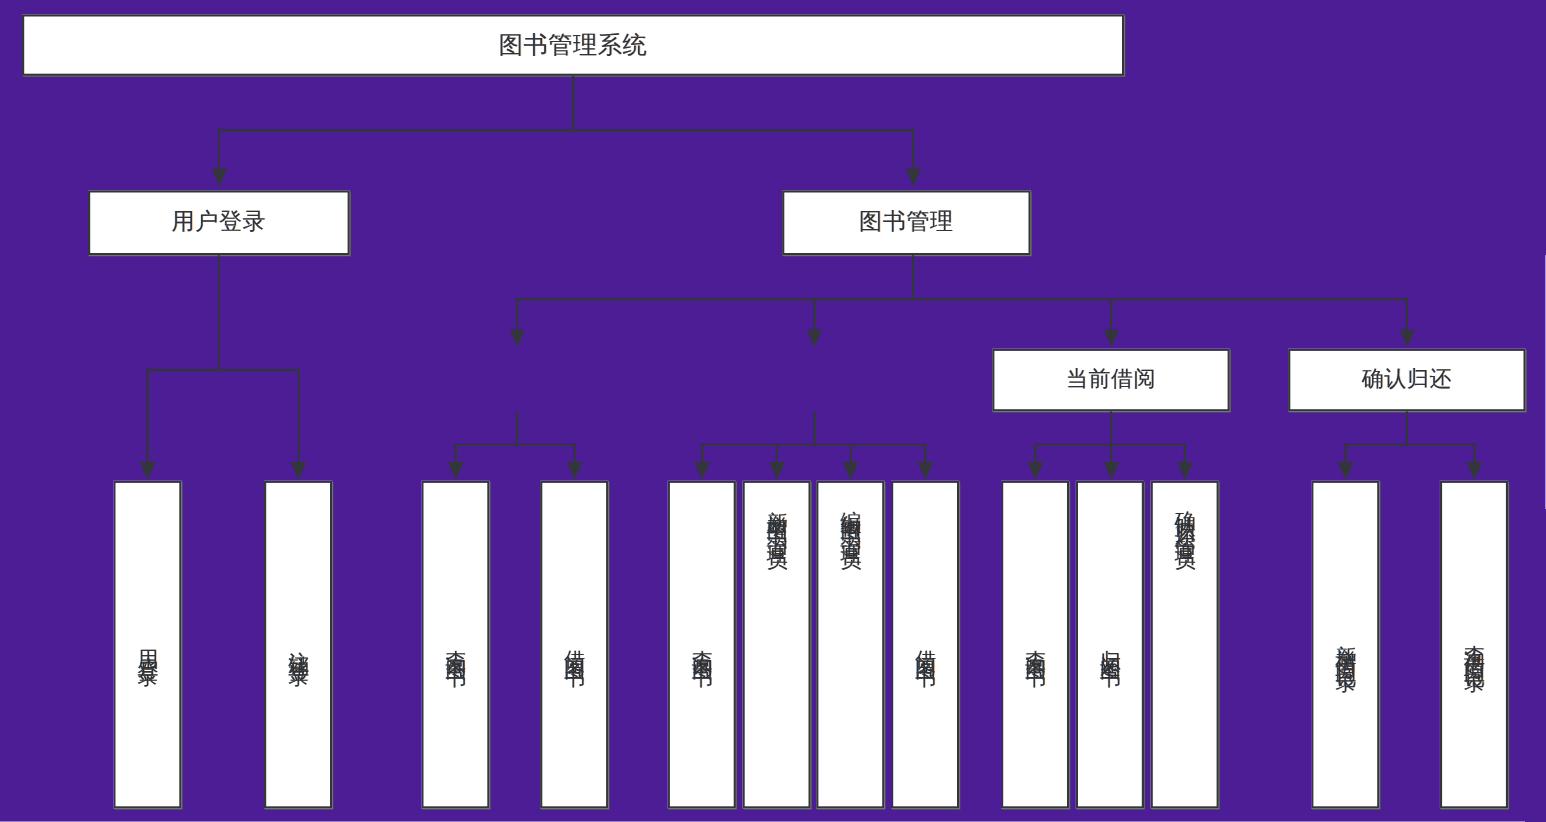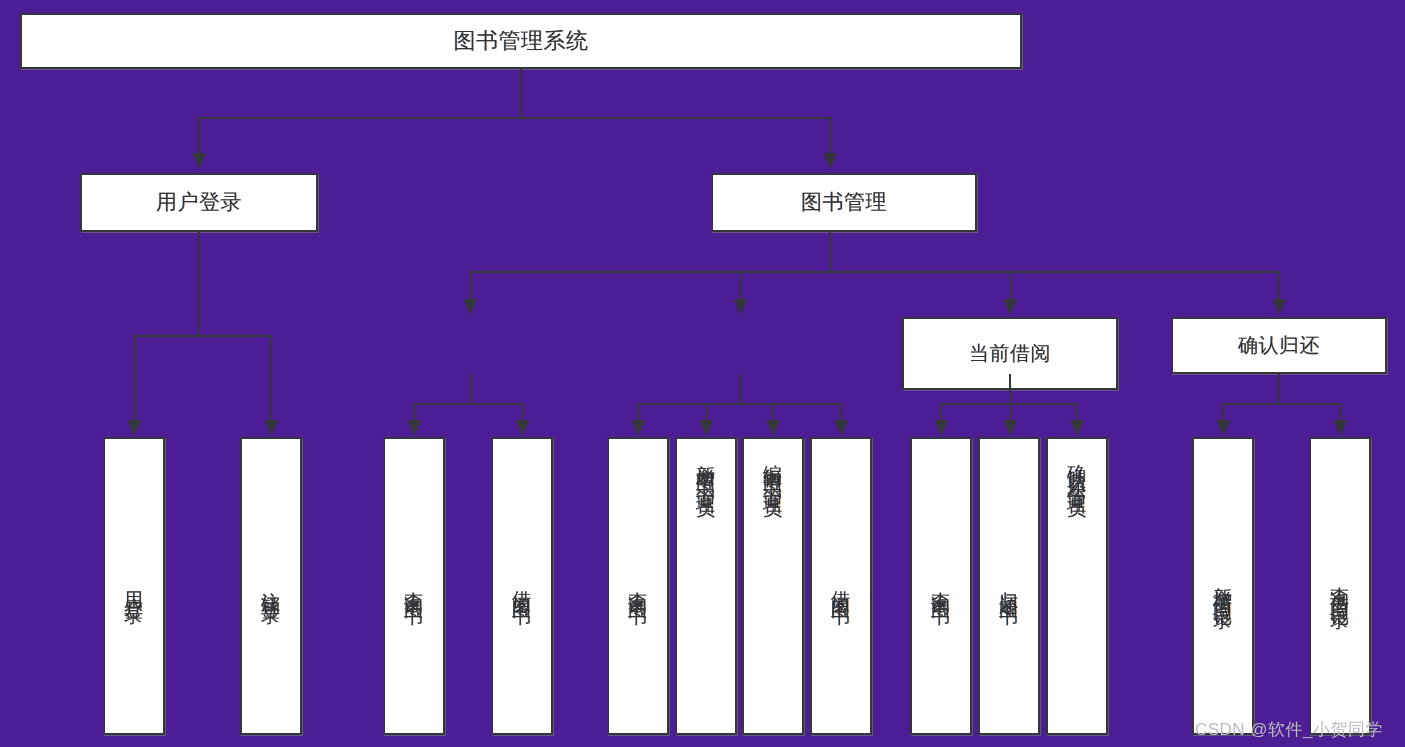--- a/index.html
+++ b/index.html
@@ -100,21 +100,21 @@
   <div class="vline" style="left:520px; top:69px; width:2px; height:48px;"></div>
   <div class="hline" style="left:198px; top:117px; width:633px; height:2px;"></div>
   <div class="vline" style="left:198px; top:117px; width:2px; height:36px;"></div>
   <div class="arrow" style="left:192px; top:153px;"></div>
   <div class="vline" style="left:829px; top:117px; width:2px; height:36px;"></div>
   <div class="arrow" style="left:823px; top:153px;"></div>
 
   <div class="node lvl1" style="left:80px; top:173px; width:238px; height:59px;">
     <span class="label">用户登录</span>
   </div>
-  <div class="node lvl1" style="left:711px; top:173px; width:266px; height:59px;">
+  <div class="node lvl1" style="left:711px; top:173px; width:226px; height:59px;">
     <span class="label">图书管理</span>
   </div>
 
   <div class="vline" style="left:198px; top:232px; width:2px; height:104px;"></div>
   <div class="hline" style="left:133px; top:335px; width:138px; height:2px;"></div>
   <div class="vline" style="left:133px; top:335px; width:2px; height:85px;"></div>
   <div class="arrow" style="left:127px; top:420px;"></div>
   <div class="vline" style="left:270px; top:335px; width:2px; height:85px;"></div>
   <div class="arrow" style="left:264px; top:420px;"></div>
 
@@ -122,21 +122,21 @@
   <div class="hline" style="left:469px; top:271px; width:811px; height:2px;"></div>
   <div class="vline" style="left:469px; top:271px; width:2px; height:28px;"></div>
   <div class="arrow" style="left:463px; top:299px;"></div>
   <div class="vline" style="left:739px; top:271px; width:2px; height:28px;"></div>
   <div class="arrow" style="left:733px; top:299px;"></div>
   <div class="vline" style="left:1009px; top:271px; width:2px; height:28px;"></div>
   <div class="arrow" style="left:1003px; top:299px;"></div>
   <div class="vline" style="left:1278px; top:271px; width:2px; height:28px;"></div>
   <div class="arrow" style="left:1272px; top:299px;"></div>
 
-  <div class="node lvl2" style="left:902px; top:317px; width:216px; height:73px;">
+  <div class="node lvl2" style="left:902px; top:317px; width:216px; height:57px;">
     <span class="label">当前借阅</span>
   </div>
   <div class="node lvl2" style="left:1171px; top:317px; width:216px; height:57px;">
     <span class="label">确认归还</span>
   </div>
 
   <div class="vline" style="left:469px; top:374px; width:2px; height:31px;"></div>
   <div class="hline" style="left:413px; top:403px; width:110px; height:2px;"></div>
   <div class="vline" style="left:413px; top:403px; width:2px; height:17px;"></div>
   <div class="arrow" style="left:407px; top:420px;"></div>
@@ -207,15 +207,14 @@
     <span class="label">确认归还（管理员）</span>
   </div>
 
   <div class="node leaf centered" style="left:1192px; top:437px; width:62px; height:298px;">
     <span class="label">新增借阅记录</span>
   </div>
   <div class="node leaf centered" style="left:1309px; top:437px; width:62px; height:298px;">
     <span class="label">查询借阅记录</span>
   </div>
 
-  <div id="watermark">CSDN @软件_小贺同学</div>
 
 </div>
 
 </body></html>

